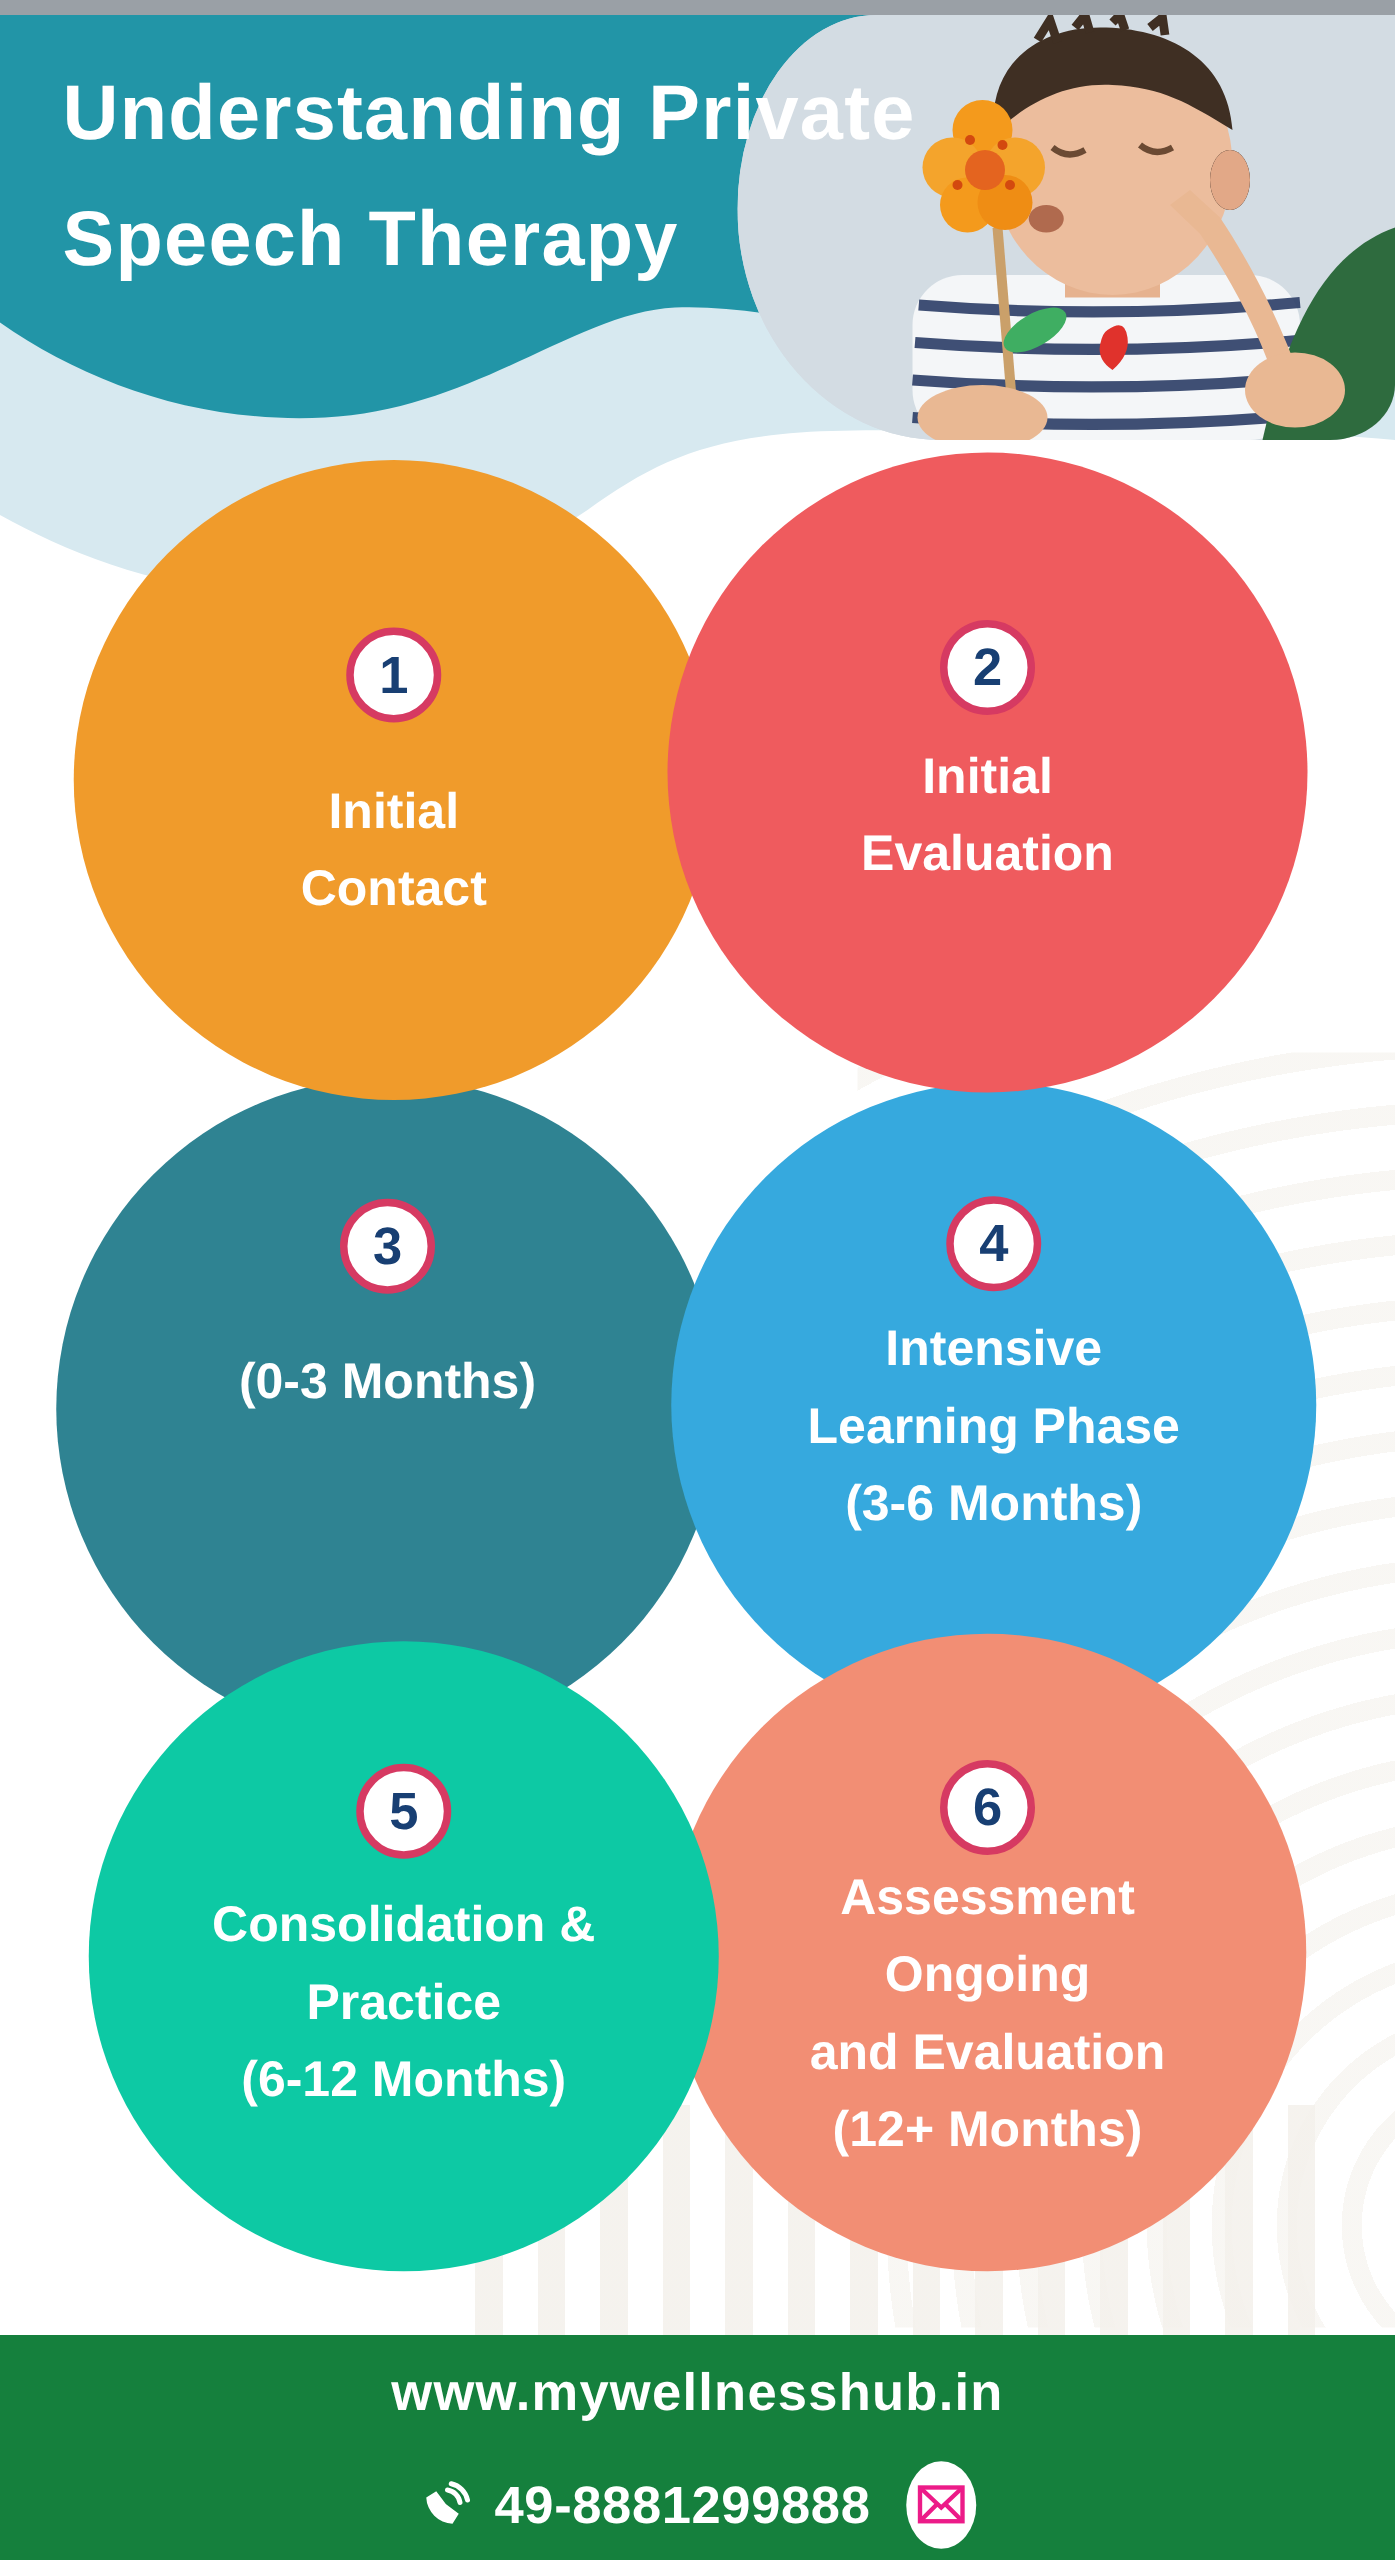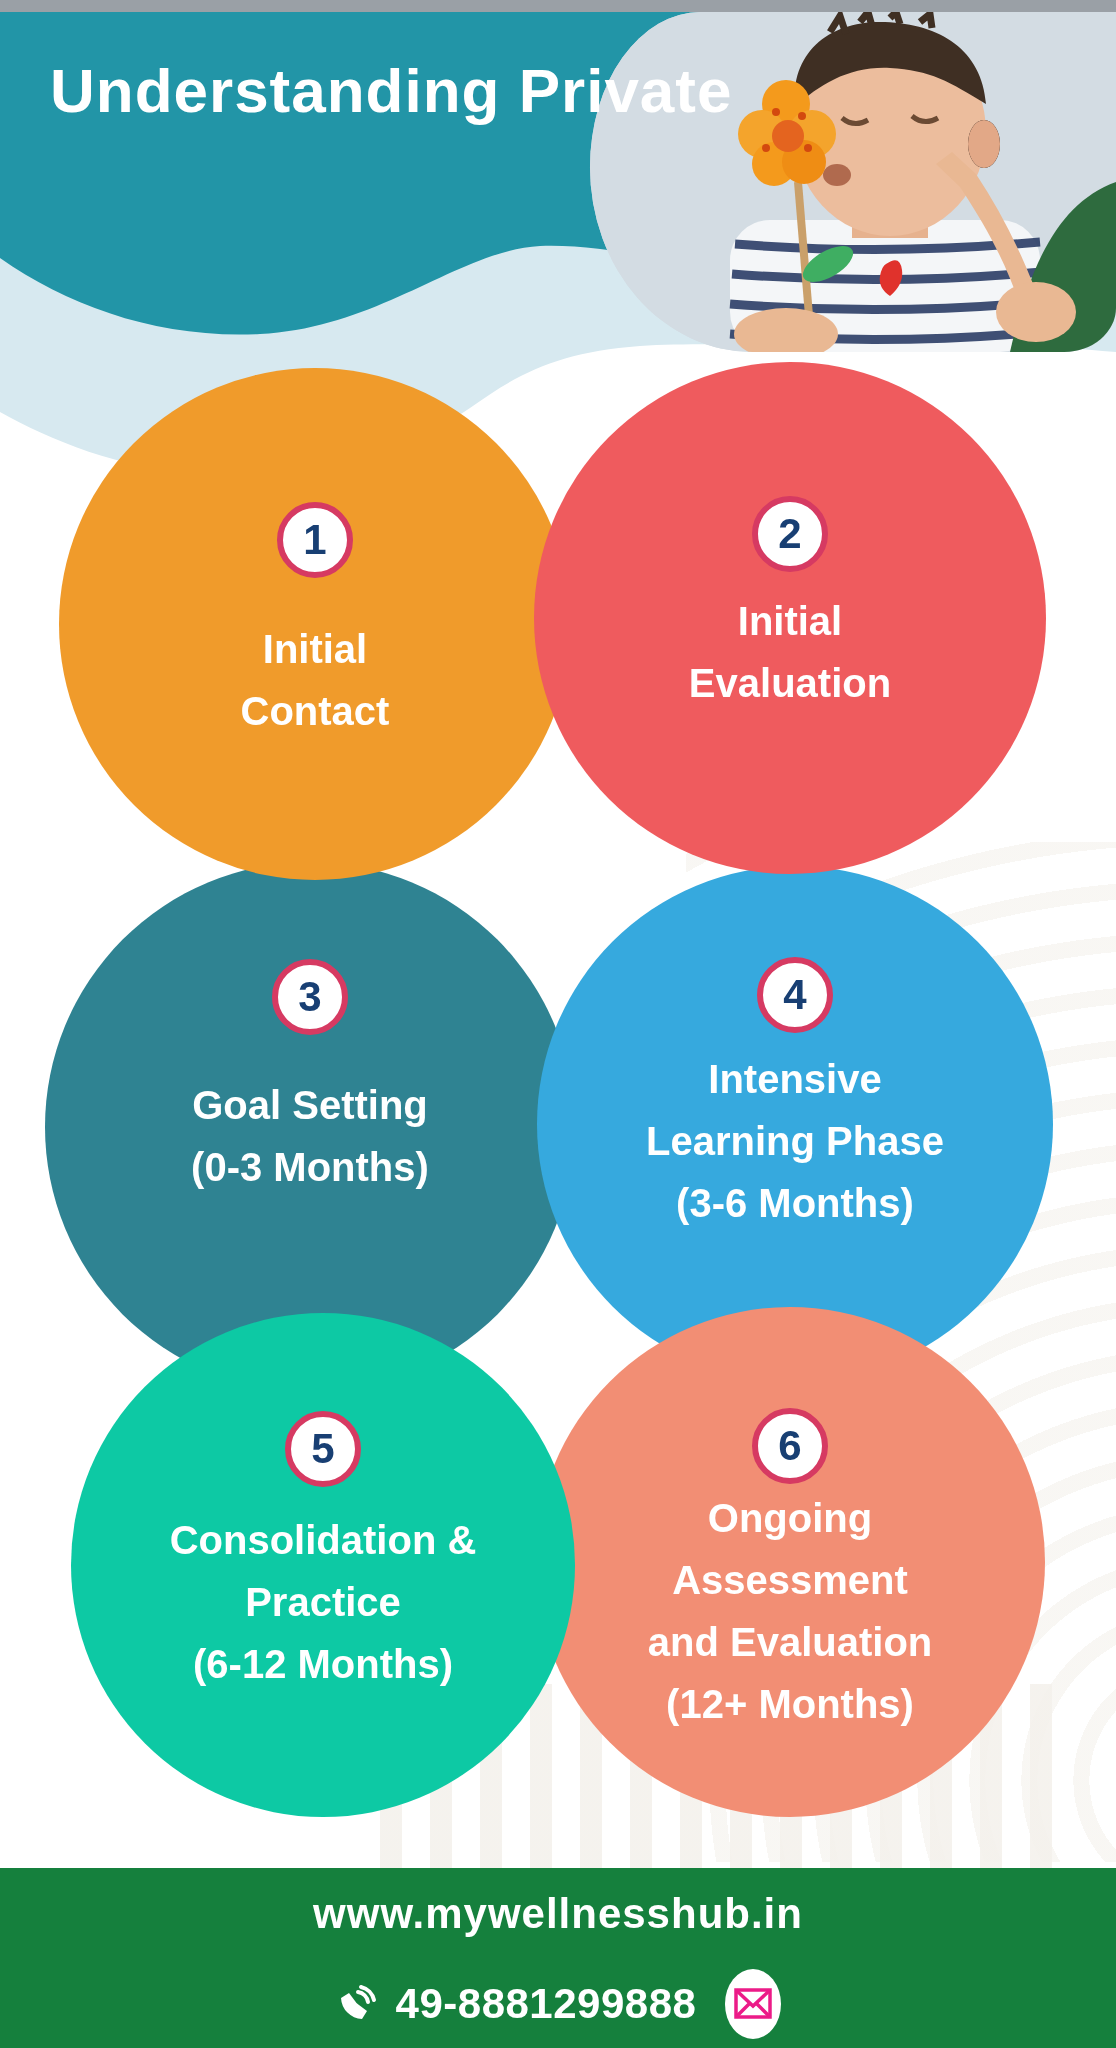--- a/index.html
+++ b/index.html
@@ -66,20 +66,21 @@
 
   <svg class="header-svg" width="1116" height="480" viewBox="0 0 1116 480">
     <path fill="#D7E9F0" d="M0,0 H1116 V340 C1020,332 950,326 870,330 C780,335 700,330 640,334
          C560,340 520,360 470,396 C400,444 300,468 200,462 C120,457 50,428 0,400 Z"></path>
     <path fill="#2295A7" d="M0,0 H1116 V298 C1050,290 980,278 900,272 C820,266 770,262 700,252
          C640,244 590,232 540,234 C460,238 380,316 260,322 C160,327 70,295 0,246 Z"></path>
   </svg>
 
   <div class="title">
     <div>Understanding Private</div>
+    <div>Speech Therapy</div>
   </div>
 
   <div class="photo">
     <svg width="526" height="340" viewBox="0 0 526 340">
       <rect width="526" height="340" fill="#d3dce3"></rect>
 
       <rect x="140" y="208" width="310" height="132" rx="40" fill="#f4f6f8"></rect>
       <g stroke="#2c3e66" stroke-width="9" fill="none" opacity="0.9">
         <path d="M145,232 Q295,244 450,230"></path>
         <path d="M142,262 Q295,274 452,260"></path>
@@ -142,21 +143,20 @@
       <div>Initial</div>
       <div>Evaluation</div>
     </div>
   </div>
 
   <div class="circle c3" style="background: rgb(47, 131, 146);">
     <div class="badge">
       <span>3</span>
     </div>
     <div class="label">
-      <div>Goal Setting</div>
       <div>(0-3 Months)</div>
     </div>
   </div>
 
   <div class="circle c4" style="background: rgb(54, 169, 222);">
     <div class="badge">
       <span>4</span>
     </div>
     <div class="label">
       <div>Intensive</div>
@@ -174,22 +174,22 @@
       <div>Practice</div>
       <div>(6-12 Months)</div>
     </div>
   </div>
 
   <div class="circle c6" style="background: rgb(242, 142, 116);">
     <div class="badge">
       <span>6</span>
     </div>
     <div class="label">
+      <div>Assessment</div>
       <div>Ongoing</div>
-      <div>Assessment</div>
       <div>and Evaluation</div>
       <div>(12+ Months)</div>
     </div>
   </div>
 
   <div class="footer">
     <div class="site">www.mywellnesshub.in</div>
     <div class="contact-row">
       <svg width="44" height="44" viewBox="0 0 44 44">
         <path d="M7,16 a22,22 0 0 0 21,21 l5,-8 -8,-6 a10,10 0 0 1 -4,-4 l-6,-8 z" fill="#ffffff"></path>

